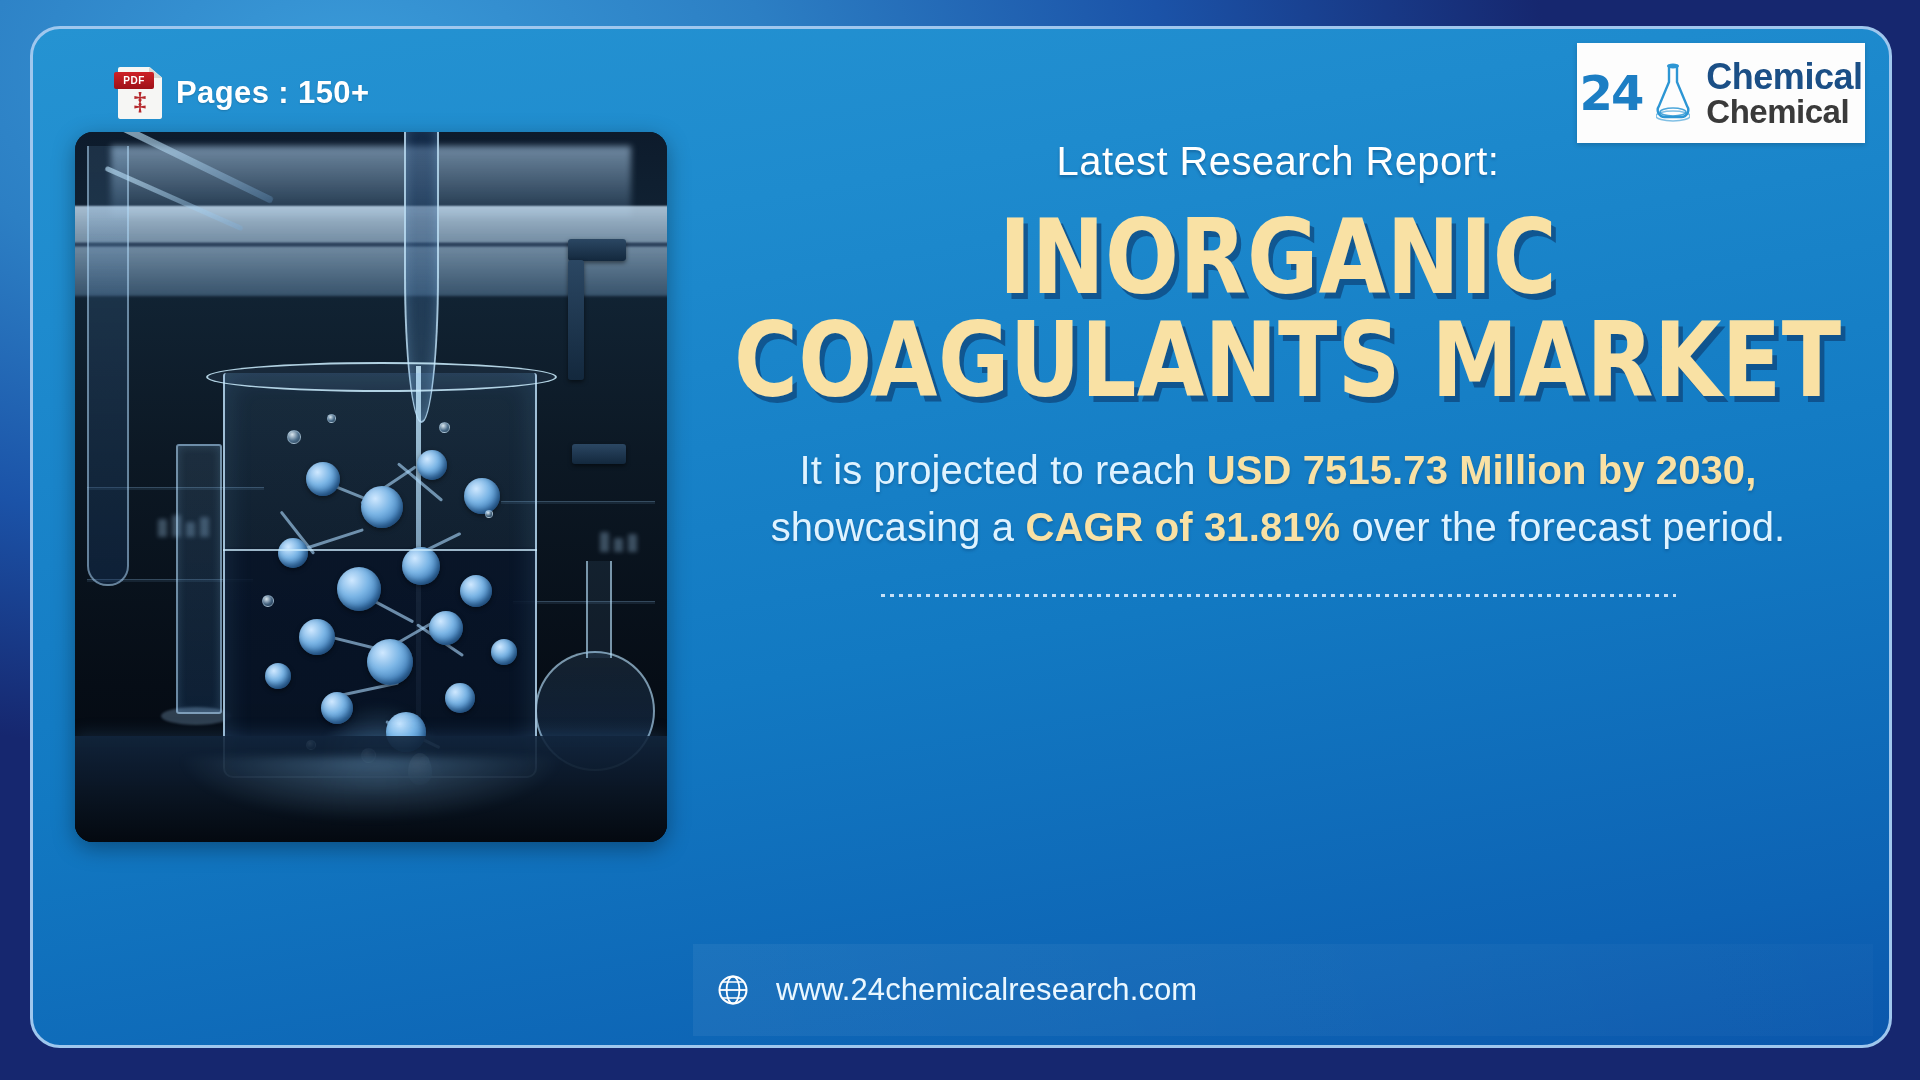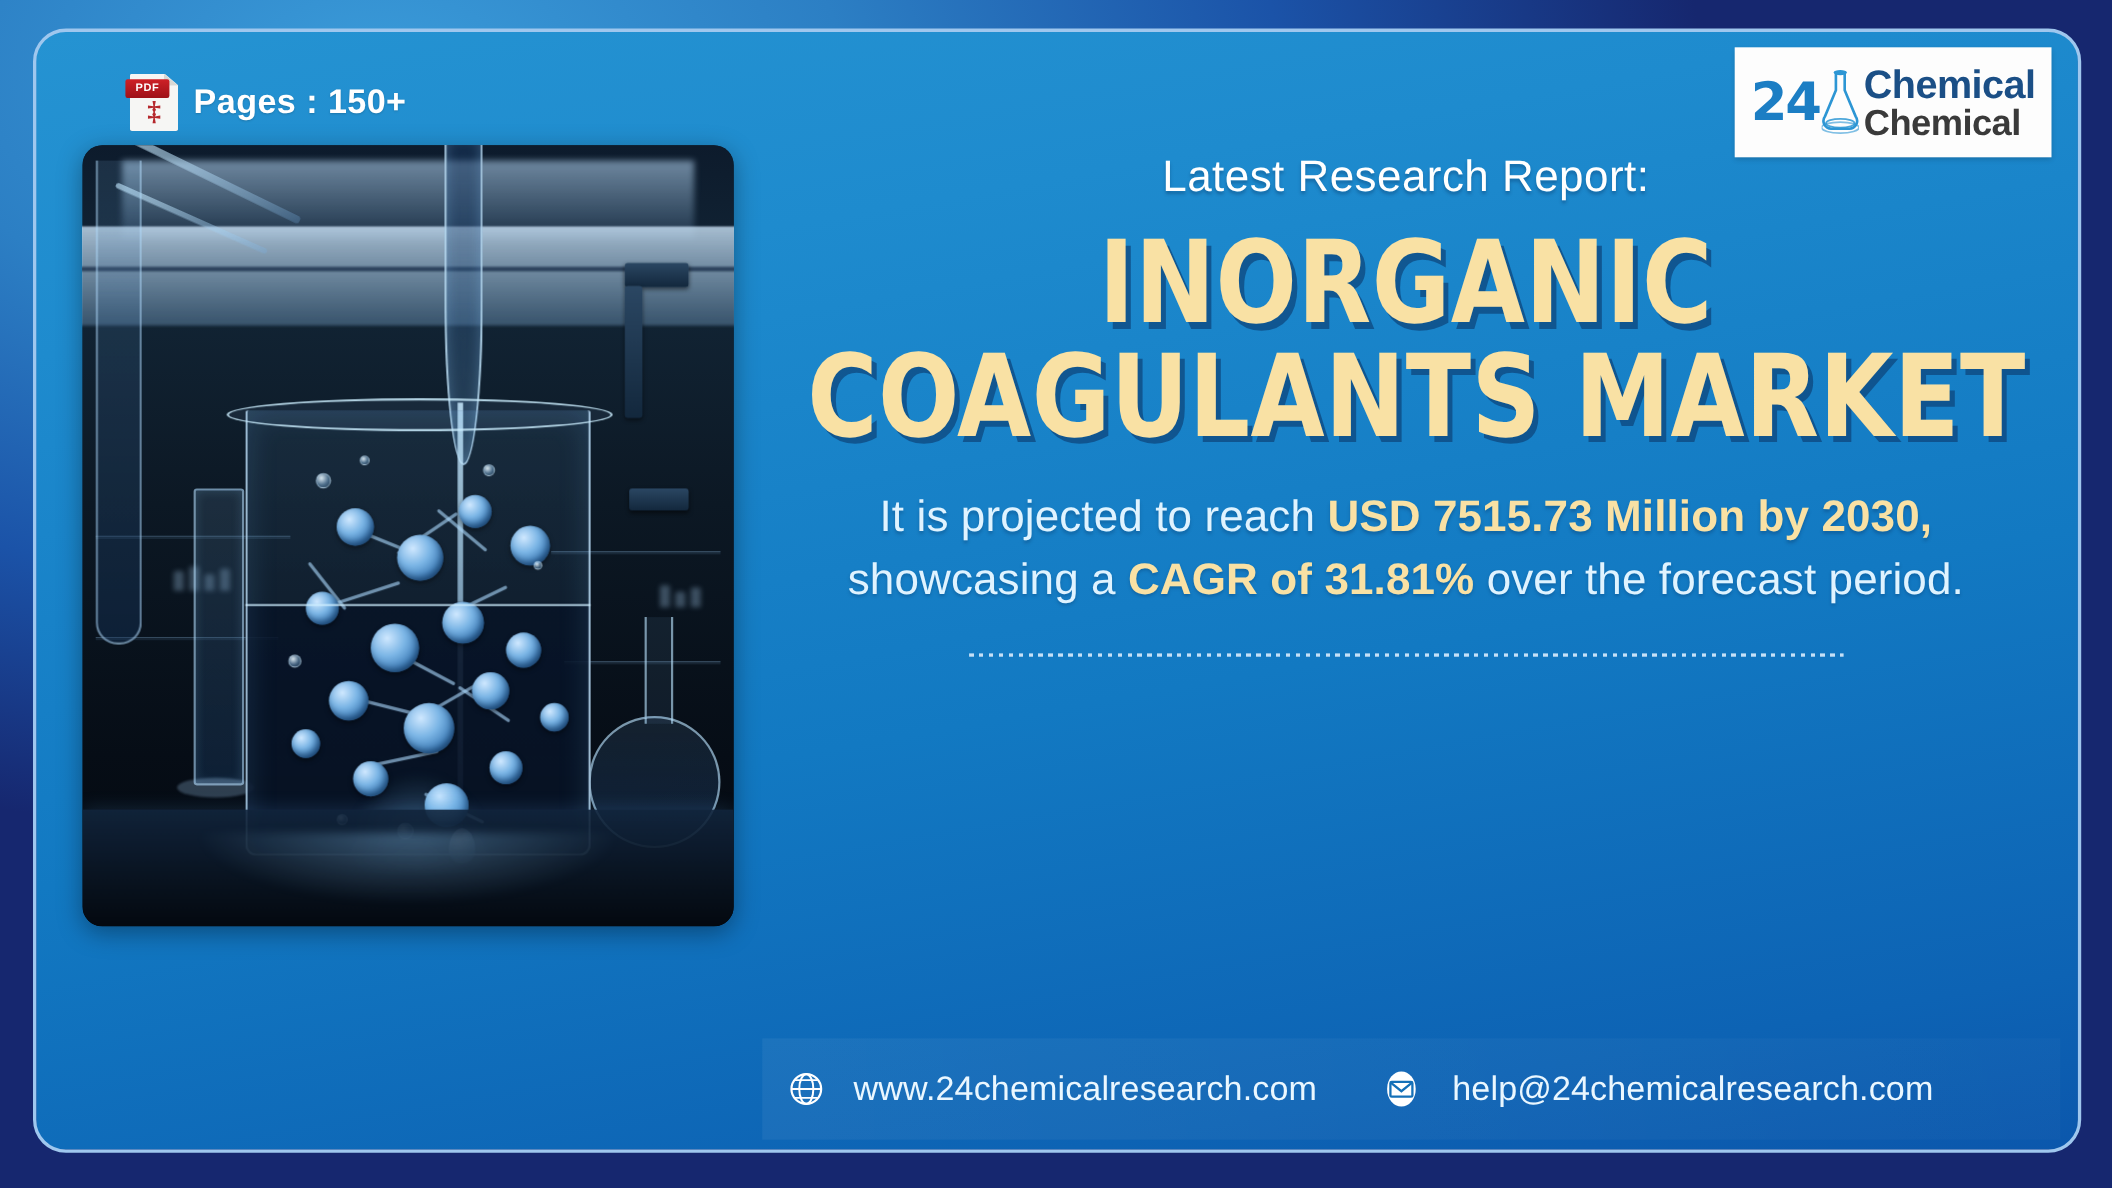--- a/index.html
+++ b/index.html
@@ -50,21 +50,21 @@
   }
   .pages-text {
     color:#FFFFFF; font-size:31px; font-weight:bold; letter-spacing:.4px;
     text-shadow:0 1px 2px rgba(0,0,0,.18);
   }
 
   .logo-box {
     position:absolute; right:24px; top:14px;
     width:288px; height:100px; background:#FDFDFD;
     display:flex; align-items:center; justify-content:center;
-    gap:6px; padding:4px 10px; z-index:6;
+    gap:18px; padding:4px 10px; z-index:6;
     box-shadow:0 2px 5px rgba(0,0,0,.18);
   }
   .logo-num { font-size:48px; font-weight:bold; color:#1C7EC4; line-height:1;
               font-family:"DejaVu Sans", sans-serif; letter-spacing:-2px; }
   .logo-flask { width:34px; height:62px; position:relative; flex:0 0 auto; margin:0 -2px 0 -4px; }
   .logo-flask svg { display:block; }
   .logo-words { display:flex; flex-direction:column; line-height:1.0; }
   .logo-words .l1 { font-size:36px; font-weight:bold; color:#1B4F86; letter-spacing:-.5px; }
   .logo-words .l2 { font-size:33px; font-weight:bold; color:#3A3A3A; letter-spacing:-.5px; }
 
@@ -330,25 +330,15 @@
       <span>
         <svg class="globe-icon" width="32" height="32" viewBox="0 0 32 32">
           <circle cx="16" cy="16" r="13.5" fill="none" stroke="#FFFFFF" stroke-width="2"></circle>
           <ellipse cx="16" cy="16" rx="6.4" ry="13.5" fill="none" stroke="#FFFFFF" stroke-width="1.8"></ellipse>
           <line x1="2.5" y1="16" x2="29.5" y2="16" stroke="#FFFFFF" stroke-width="1.8"></line>
           <path d="M5.5 8 h21 M5.5 24 h21" stroke="#FFFFFF" stroke-width="1.6" fill="none"></path>
         </svg>
       </span>
       <span class="txt">www.24chemicalresearch.com</span>
     </div>
-    <div class="contact">
-      <span>
-        <svg class="mail-icon" width="38" height="38" viewBox="0 0 38 38">
-          <ellipse cx="19" cy="19" rx="13" ry="16" fill="#FFFFFF"></ellipse>
-          <rect x="9" y="12.5" width="20" height="13.5" rx="1.2" fill="none" stroke="#1470B8" stroke-width="2.1"></rect>
-          <path d="M9.6 13.4 L19 21 L28.4 13.4" fill="none" stroke="#1470B8" stroke-width="2.1"></path>
-        </svg>
-      </span>
-      <span class="txt">help@24chemicalresearch.com</span>
-    </div>
   </div>
 
 </div>
 
 </body></html>

